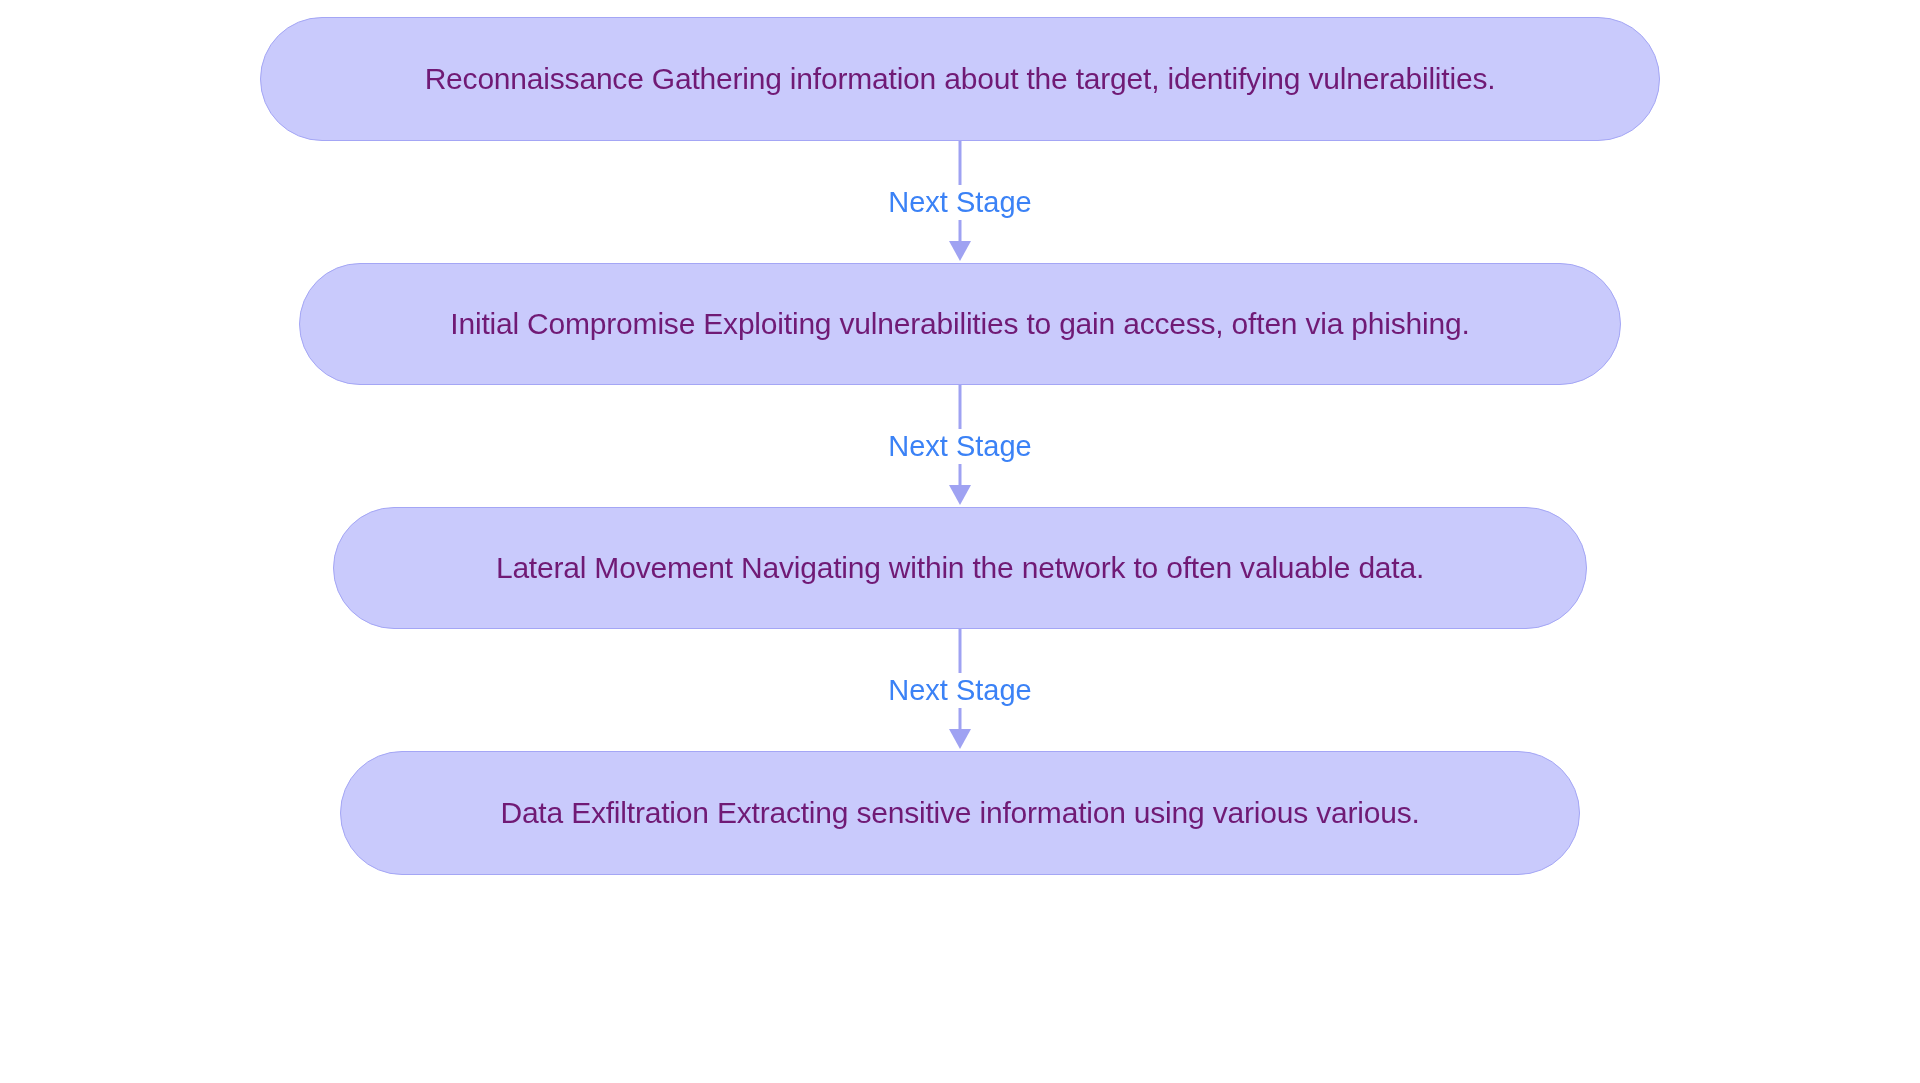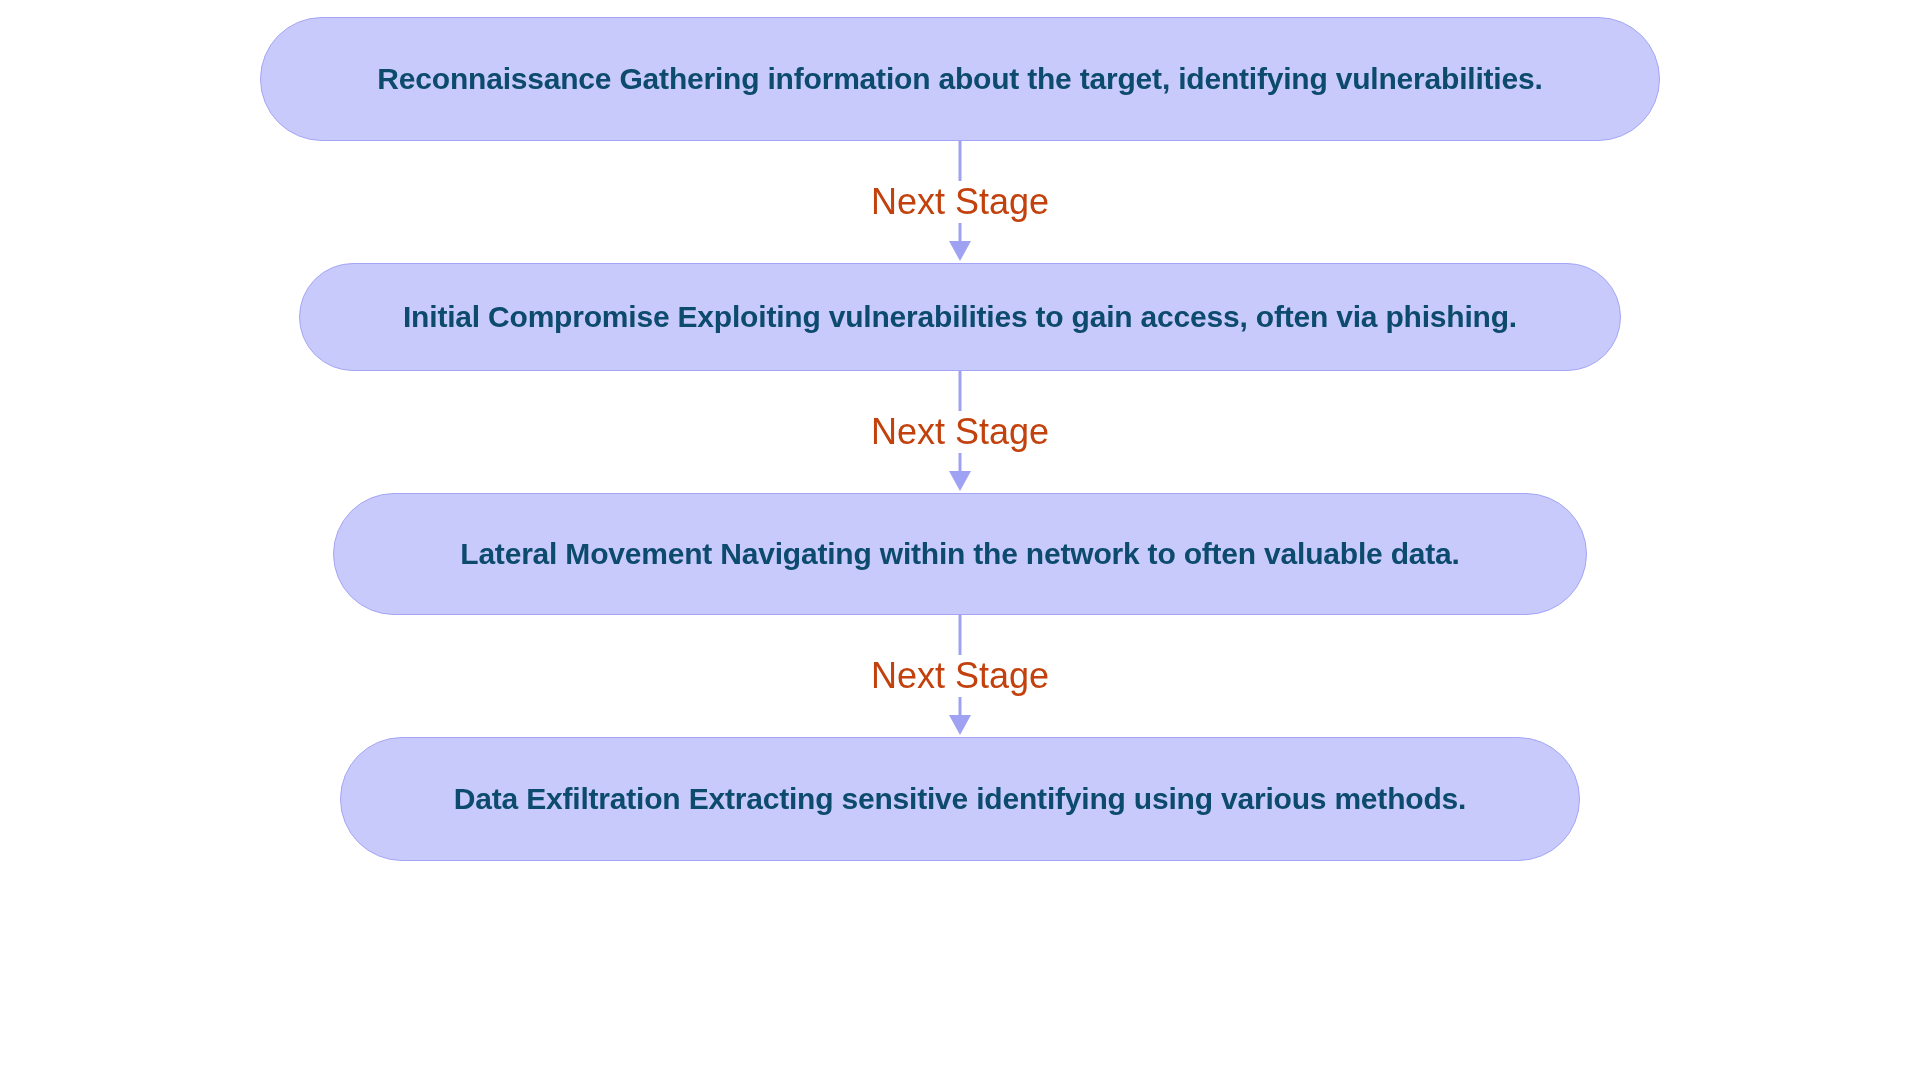--- a/index.html
+++ b/index.html
@@ -28,31 +28,31 @@
   
   .node {
     box-sizing: border-box;
     background: #c9cafc;
     border: 1.6px solid #a4a6f5;
     border-radius: 999px;
     display: flex;
     align-items: center;
     justify-content: center;
     text-align: center;
-    color: #0c4a6e;
+    color: #701a75;
     font-size: 30px;
-    font-weight: 700;
+    font-weight: 400;
     letter-spacing: -0.2px;
     line-height: 1.15;
     padding: 0 46px;
     white-space: nowrap;
   }
 
   .node-1 { width: 1400px; height: 124px; margin-top: 17px; }
-  .node-2 { width: 1322px; height: 108px; align-items: center; }
+  .node-2 { width: 1322px; height: 122px; align-items: center; }
   .node-3 { width: 1254px; height: 122px; }
   .node-4 { width: 1240px; height: 124px; }
 
   
   .connector {
     position: relative;
     width: 230px;
     height: 122px;
     display: flex;
     flex-direction: column;
@@ -64,22 +64,22 @@
     top: 0;
     left: 50%;
     transform: translateX(-50%);
     width: 40px;
     height: 122px;
     overflow: visible;
   }
   .edge-label {
     position: relative;
     z-index: 2;
-    color: #c2410c;
-    font-size: 36px;
+    color: #3b82f6;
+    font-size: 29px;
     line-height: 1;
     background: #ffffff;
     padding: 3px 9px;
     white-space: nowrap;
   }
 </style>
 </head>
 <body>
 
 <div id="flow-root">
@@ -114,16 +114,16 @@
 
   <div class="connector">
     <svg class="connector-svg" viewBox="0 0 40 122" preserveAspectRatio="none">
       <line x1="20" y1="0" x2="20" y2="104" stroke="#9fa2f2" stroke-width="3"></line>
       <polygon points="20,120 9,100 31,100" fill="#9fa2f2"></polygon>
     </svg>
     <span class="edge-label">Next Stage</span>
   </div>
 
   <div class="node node-4">
-    <span>Data Exfiltration Extracting sensitive identifying using various methods.</span>
+    <span>Data Exfiltration Extracting sensitive information using various various.</span>
   </div>
 
 </div>
 
 </body></html>

